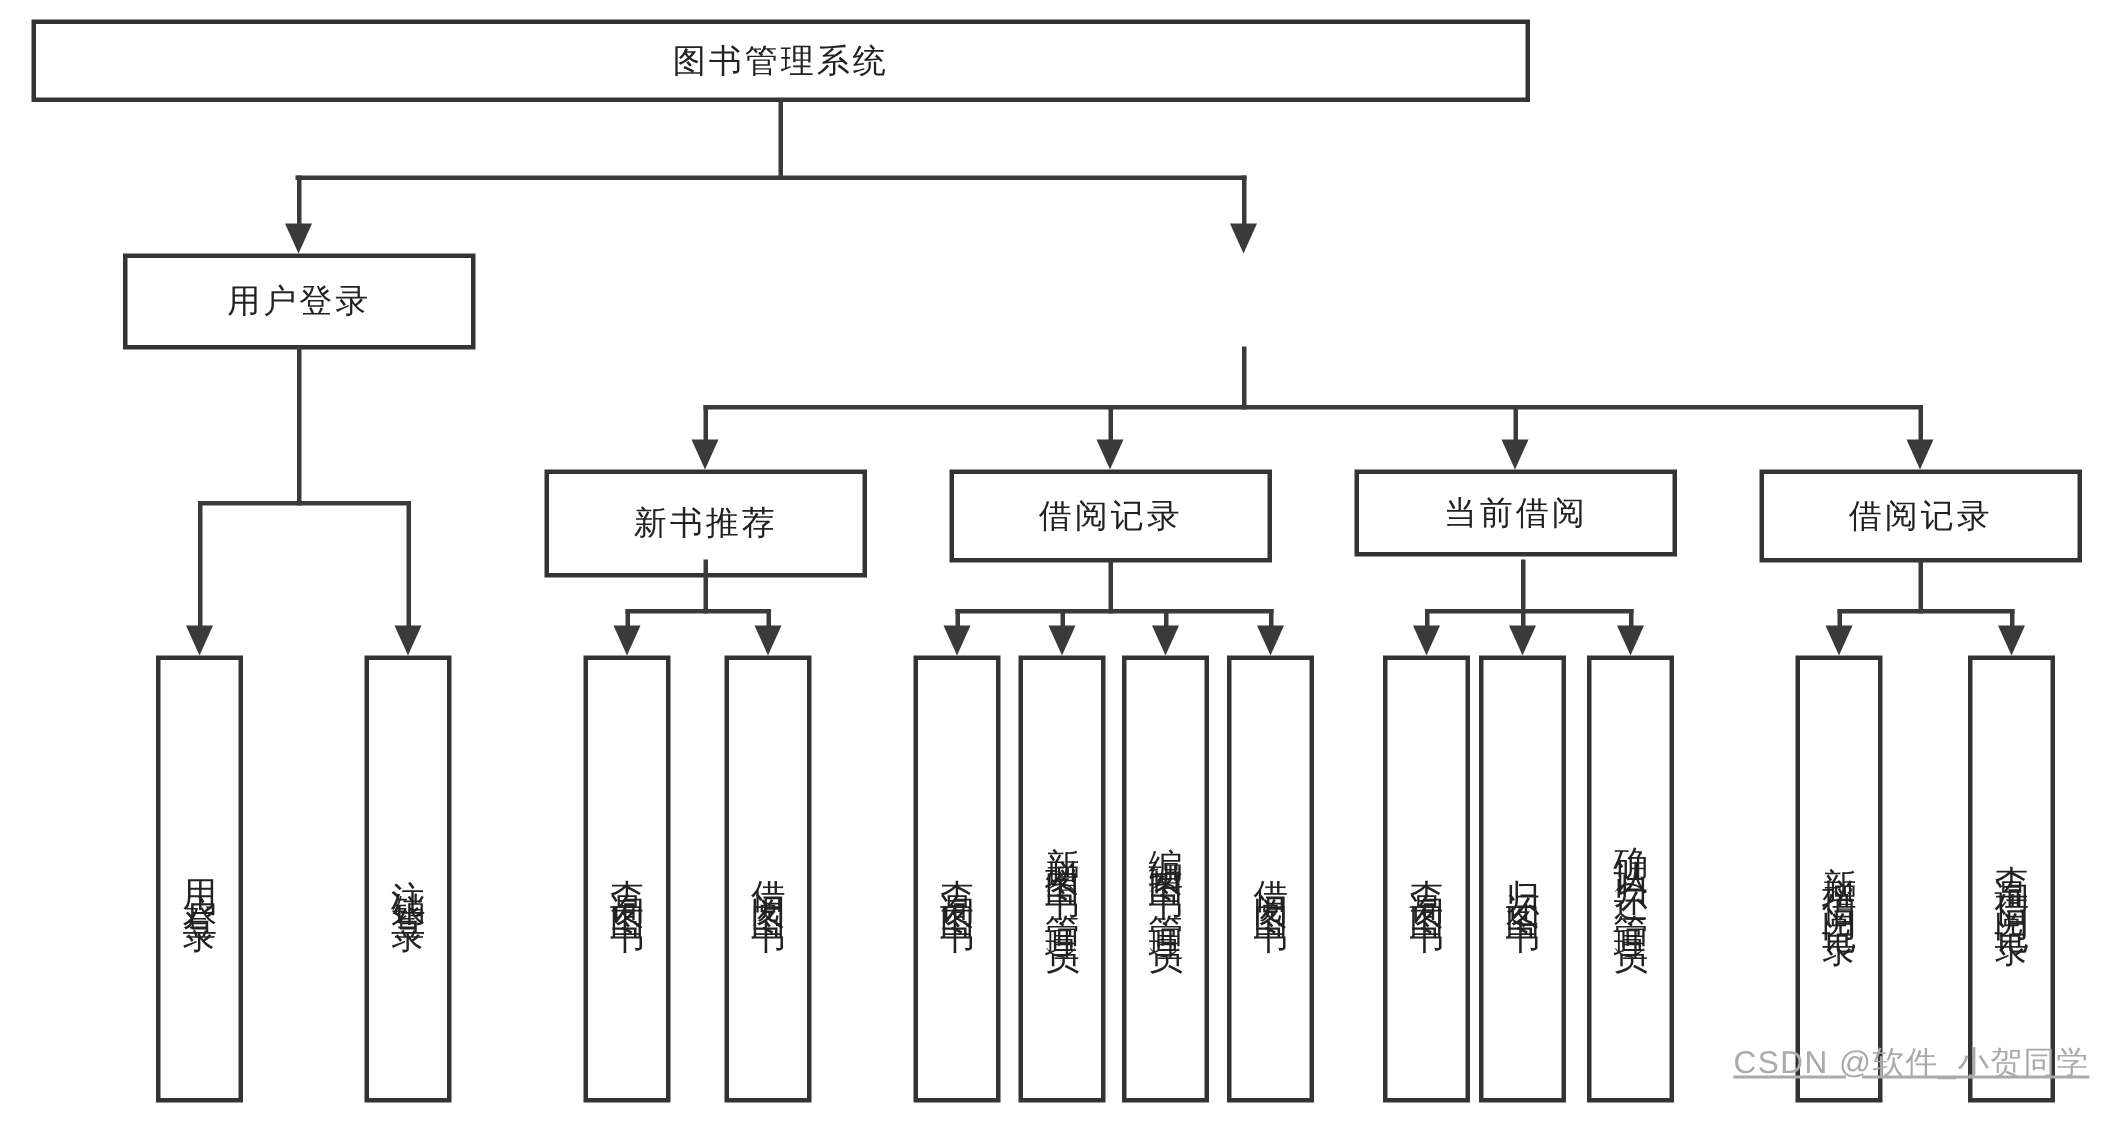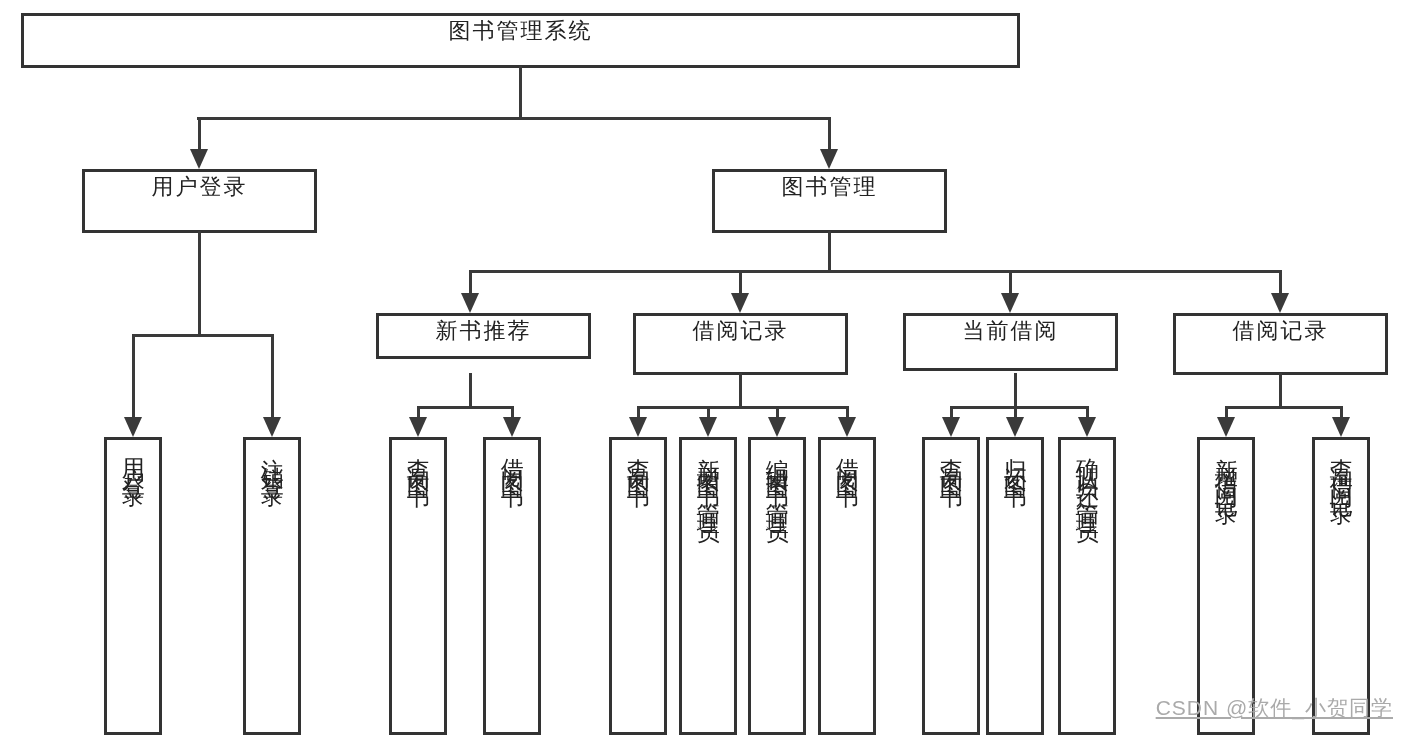--- a/index.html
+++ b/index.html
@@ -12,21 +12,21 @@
     overflow: hidden;
     color: #222222;
   }
   
   .box {
     position: absolute;
     box-sizing: border-box;
     background: #ffffff;
     border: 3px solid #333333;
     display: flex;
-    align-items: flex-start;
+    align-items: center;
     justify-content: center;
   }
   .hbox { font-size: 22px; letter-spacing: 2px; }
   
   .vbox { width: 58px; height: 298px; }
   .vbox .vlbl {
     writing-mode: vertical-rl;
     text-orientation: mixed;
     font-size: 23px;
     letter-spacing: 9px;
@@ -65,43 +65,40 @@
   <div class="line" style="left:519px;top:66px;width:3px;height:54px"></div>
   <div class="line" style="left:197px;top:117px;width:634px;height:3px"></div>
   <div class="line" style="left:198px;top:117px;width:3px;height:34px"></div>
   <div class="ahead" style="left:190px;top:149px"></div>
   <div class="line" style="left:828px;top:117px;width:3px;height:34px"></div>
   <div class="ahead" style="left:820px;top:149px"></div>
 
   <div class="box hbox" style="left:82px;top:169px;width:235px;height:64px">
     <span>用户登录</span>
   </div>
-  <div class="box hbox" style="left:712px;top:169px;width:235px;height:64px">
-    <span>图书管理</span>
-  </div>
 
   <div class="line" style="left:198px;top:231px;width:3px;height:106px"></div>
   <div class="line" style="left:132px;top:334px;width:142px;height:3px"></div>
   <div class="line" style="left:132px;top:334px;width:3px;height:85px"></div>
   <div class="ahead" style="left:124px;top:417px"></div>
   <div class="line" style="left:271px;top:334px;width:3px;height:85px"></div>
   <div class="ahead" style="left:263px;top:417px"></div>
 
   <div class="line" style="left:828px;top:231px;width:3px;height:42px"></div>
   <div class="line" style="left:469px;top:270px;width:813px;height:3px"></div>
   <div class="line" style="left:469px;top:270px;width:3px;height:25px"></div>
   <div class="ahead" style="left:461px;top:293px"></div>
   <div class="line" style="left:739px;top:270px;width:3px;height:25px"></div>
   <div class="ahead" style="left:731px;top:293px"></div>
   <div class="line" style="left:1009px;top:270px;width:3px;height:25px"></div>
   <div class="ahead" style="left:1001px;top:293px"></div>
   <div class="line" style="left:1279px;top:270px;width:3px;height:25px"></div>
   <div class="ahead" style="left:1271px;top:293px"></div>
 
-  <div class="box hbox" style="left:376px;top:313px;width:215px;height:46px">
+  <div class="box hbox" style="left:363px;top:313px;width:215px;height:72px">
     <span>新书推荐</span>
   </div>
   <div class="box hbox" style="left:633px;top:313px;width:215px;height:62px">
     <span>借阅记录</span>
   </div>
   <div class="box hbox" style="left:903px;top:313px;width:215px;height:58px">
     <span>当前借阅</span>
   </div>
   <div class="box hbox" style="left:1173px;top:313px;width:215px;height:62px">
     <span>借阅记录</span>

